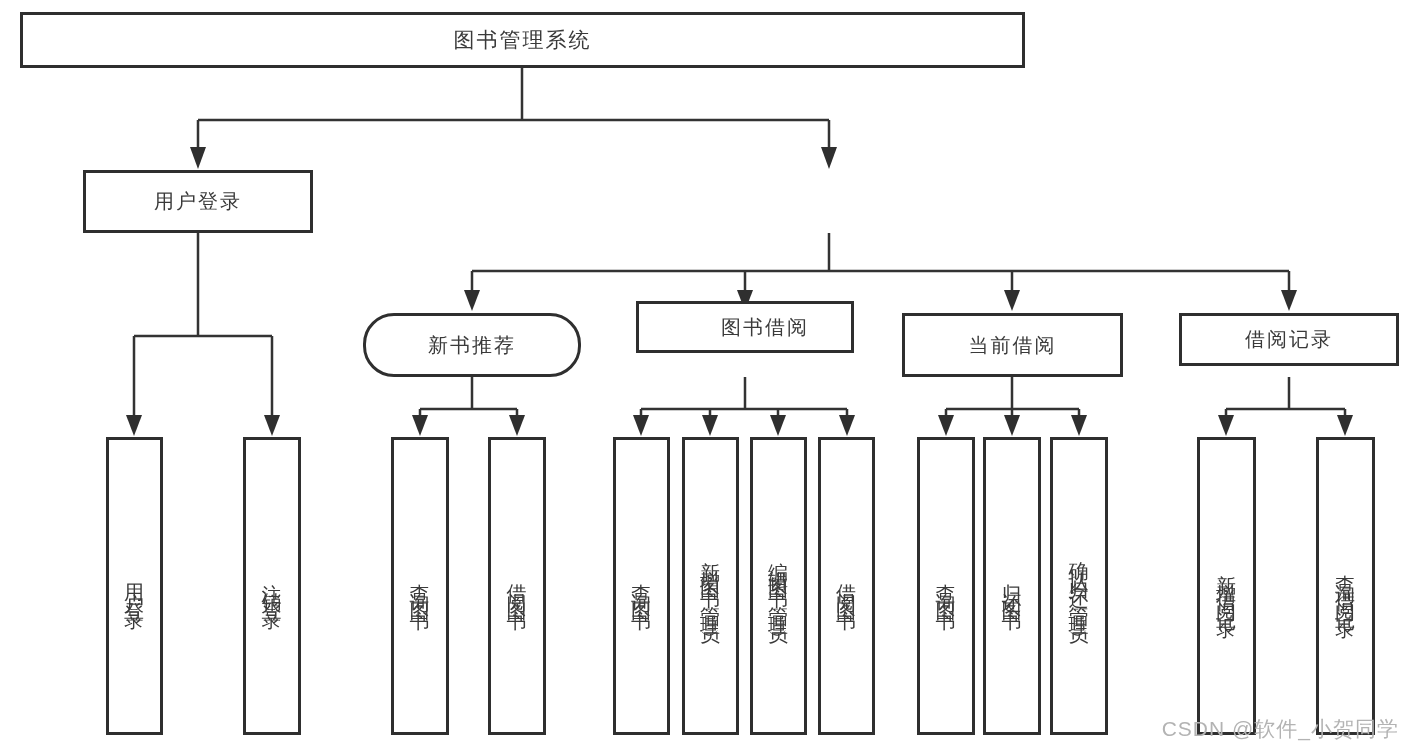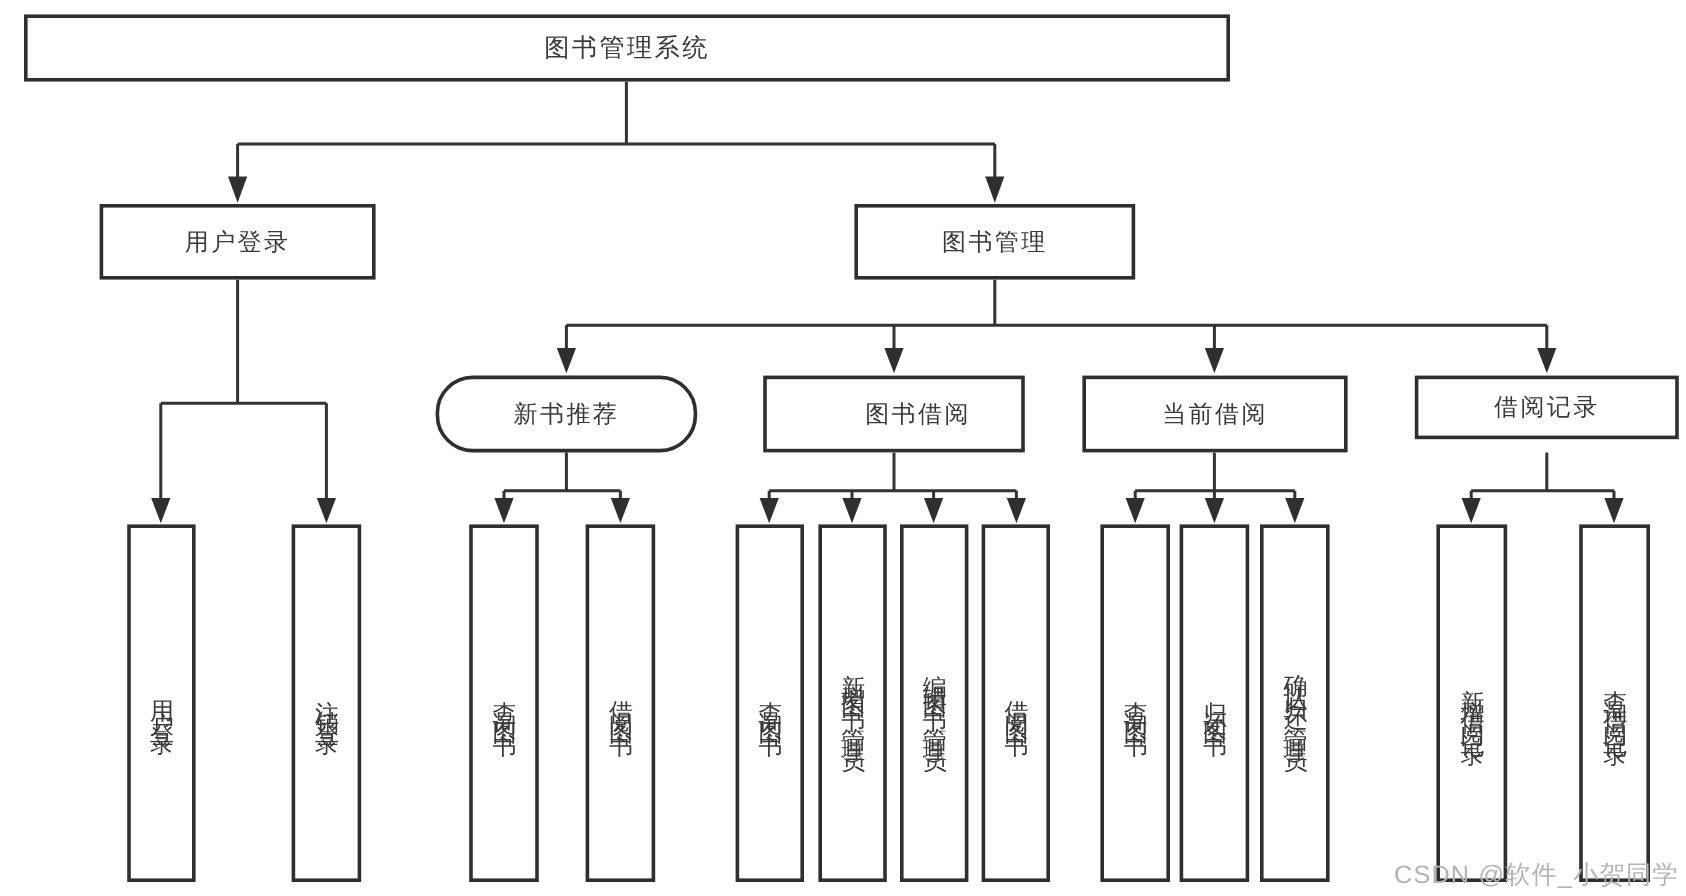--- a/index.html
+++ b/index.html
@@ -89,24 +89,23 @@
     <polygon points="1071,415 1087,415 1079,436"></polygon>
 
     <path d="M1289,377 L1289,409 M1226,409 L1345,409 M1226,409 L1226,415 M1345,409 L1345,415"></path>
     <polygon points="1218,415 1234,415 1226,436"></polygon>
     <polygon points="1337,415 1353,415 1345,436"></polygon>
   </svg>
 
   <div class="node hbox root-box" style="left:20px; top:12px; width:1005px; height:56px;">图书管理系统</div>
 
   <div class="node hbox" style="left:83px; top:170px; width:230px; height:63px;">用户登录</div>
-  <div class="node hbox" style="left:712px; top:170px; width:234px; height:63px;">图书管理</div>
 
   <div class="node hbox" style="left:363px; top:313px; width:218px; height:64px;border-radius:31px;">新书推荐</div>
-  <div class="node hbox" style="left:636px; top:313px; width:218px; height:64px;padding-left:40px;">图书借阅</div>
+  <div class="node hbox" style="left:636px; top:301px; width:218px; height:52px;padding-left:40px;">图书借阅</div>
   <div class="node hbox" style="left:902px; top:313px; width:221px; height:64px;">当前借阅</div>
   <div class="node hbox" style="left:1179px; top:313px; width:220px; height:53px;">借阅记录</div>
 
   <div class="node vbox" style="left:106px; top:437px; width:57px; height:298px;">
     <span class="vlabel">用户登录</span>
   </div>
   <div class="node vbox" style="left:243px; top:437px; width:58px; height:298px;">
     <span class="vlabel">注销登录</span>
   </div>
 

